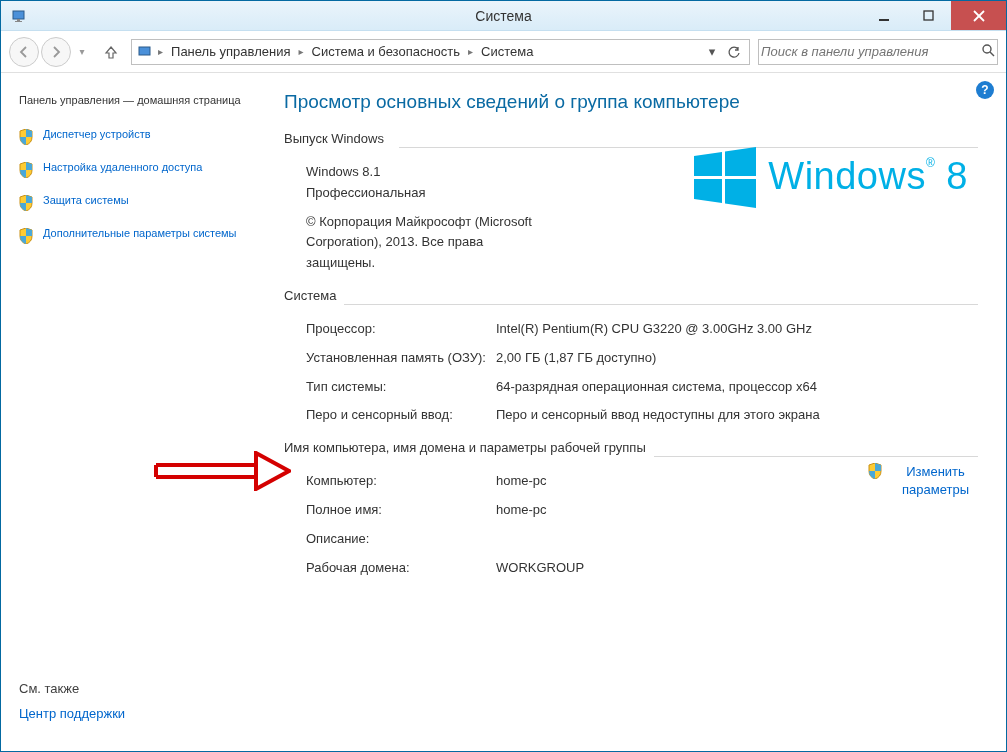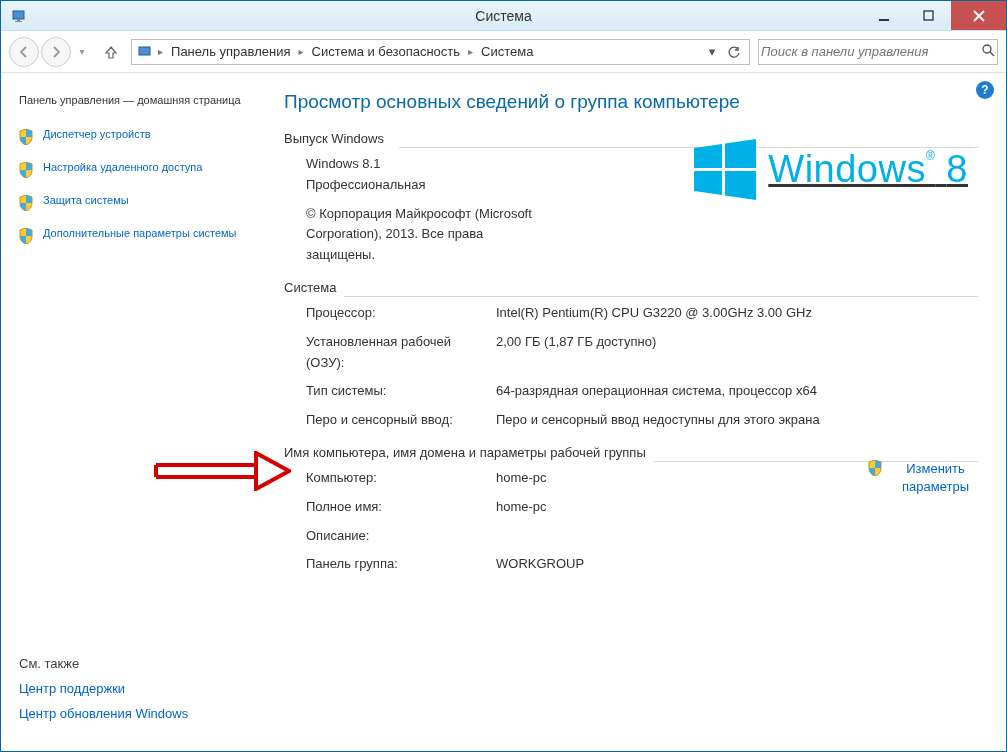--- a/index.html
+++ b/index.html
@@ -236,20 +236,21 @@
     }
     .page-title {
       color: #0a6aa3;
       font-size: 19px;
       font-weight: 400;
       margin-bottom: 18px;
     }
     .section-header {
       color: #333;
       font-size: 13px;
+      margin-bottom: 8px;
       position: relative;
       padding-right: 40px;
     }
     .section-header::after {
       content: "";
       display: block;
       height: 1px;
       background: #d8d8d8;
       position: absolute;
       bottom: -2px;
@@ -262,23 +263,22 @@
       color: #333;
       line-height: 1.6;
       position: relative;
     }
     .edition-block { position: relative; min-height: 100px; }
     .win-logo {
       position: absolute;
       right: 10px;
       top: -8px;
       display: flex;
-      align-items: flex-end;
+      align-items: flex-start;
       gap: 12px;
-      text-decoration: underline;
     }
     .win-logo-text {
       color: #00b0e6;
       font-size: 38px;
       font-weight: 300;
       letter-spacing: 0.5px;
     }
     .win-logo-text sup { font-size: 12px; vertical-align: top; position: relative; top: 8px; }
     .sys-table {
       display: grid;
@@ -451,21 +451,20 @@
               <path d="M7 0 L13 2 L13 8 L7 8 Z" fill="#4aa8d8"></path>
               <path d="M7 8 L7 16 Q1 14 1 8 Z" fill="#4aa8d8"></path>
             </svg>
         </span>
         <span class="txt">Дополнительные параметры системы</span>
       </div>
 
       <div class="sidebar-spacer"></div>
       <div class="see-also">См. также</div>
       <div class="see-also-link">Центр поддержки</div>
-      <div class="see-also-link">Центр обновления Windows</div>
     </div>
 
     <div class="main-panel">
       <div class="page-title">Просмотр основных сведений о группа компьютере</div>
 
       <div>
         <div class="section-header" style="--after-left:115px">Выпуск Windows</div>
         <div class="section-body edition-block">
           <div>Windows 8.1</div>
           <div>Профессиональная</div>
@@ -481,21 +480,21 @@
           </div>
         </div>
       </div>
 
       <div>
         <div class="section-header" style="--after-left:60px">Система</div>
         <div class="section-body">
           <div class="sys-table">
             <div class="lbl">Процессор:</div>
             <div class="val">Intel(R) Pentium(R) CPU G3220 @ 3.00GHz   3.00 GHz</div>
-            <div class="lbl">Установленная рабочей (ОЗУ):</div>
+            <div class="lbl">Установленная память (ОЗУ):</div>
             <div class="val">2,00 ГБ (1,87 ГБ доступно)</div>
             <div class="lbl">Тип системы:</div>
             <div class="val">64-разрядная операционная система, процессор x64</div>
             <div class="lbl">Перо и сенсорный ввод:</div>
             <div class="val">Перо и сенсорный ввод недоступны для этого экрана</div>
           </div>
         </div>
       </div>
 
       <div class="workgroup-section">
@@ -511,21 +510,21 @@
             </span>
             <span>Изменить параметры</span>
           </div>
           <div class="sys-table">
             <div class="lbl">Компьютер:</div>
             <div class="val">home-pc</div>
             <div class="lbl">Полное имя:</div>
             <div class="val">home-pc</div>
             <div class="lbl">Описание:</div>
             <div class="val"></div>
-            <div class="lbl">Панель группа:</div>
+            <div class="lbl">Рабочая домена:</div>
             <div class="val">WORKGROUP</div>
           </div>
         </div>
       </div>
 
 
     </div>
 
     <svg class="red-arrow" width="140" height="40">
       <line x1="5" y1="14" x2="105" y2="14" stroke="#d40000" stroke-width="4"></line>

